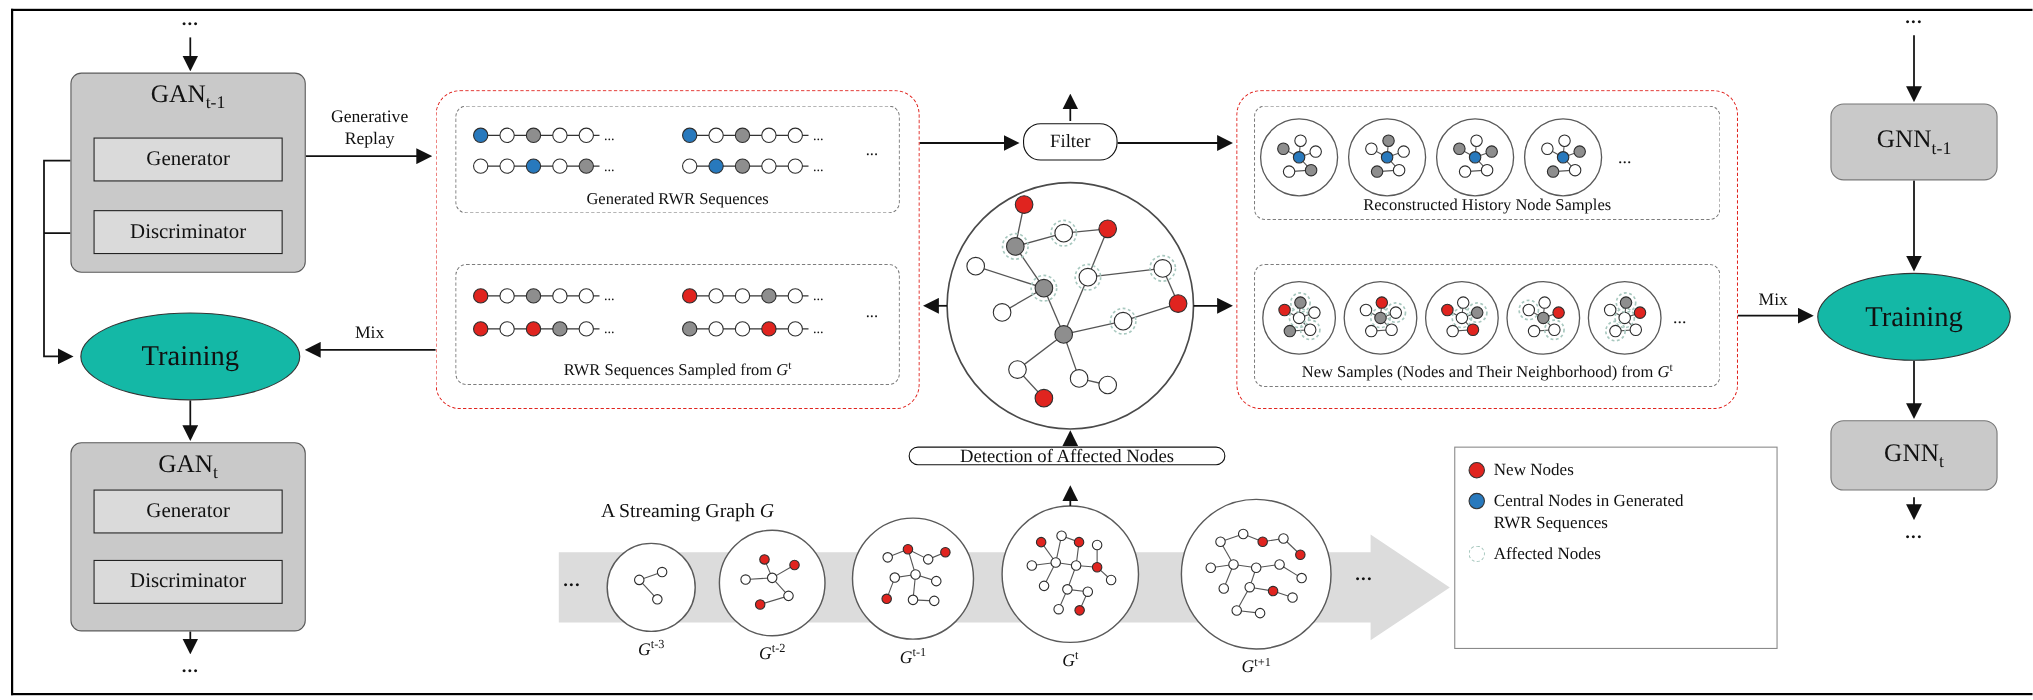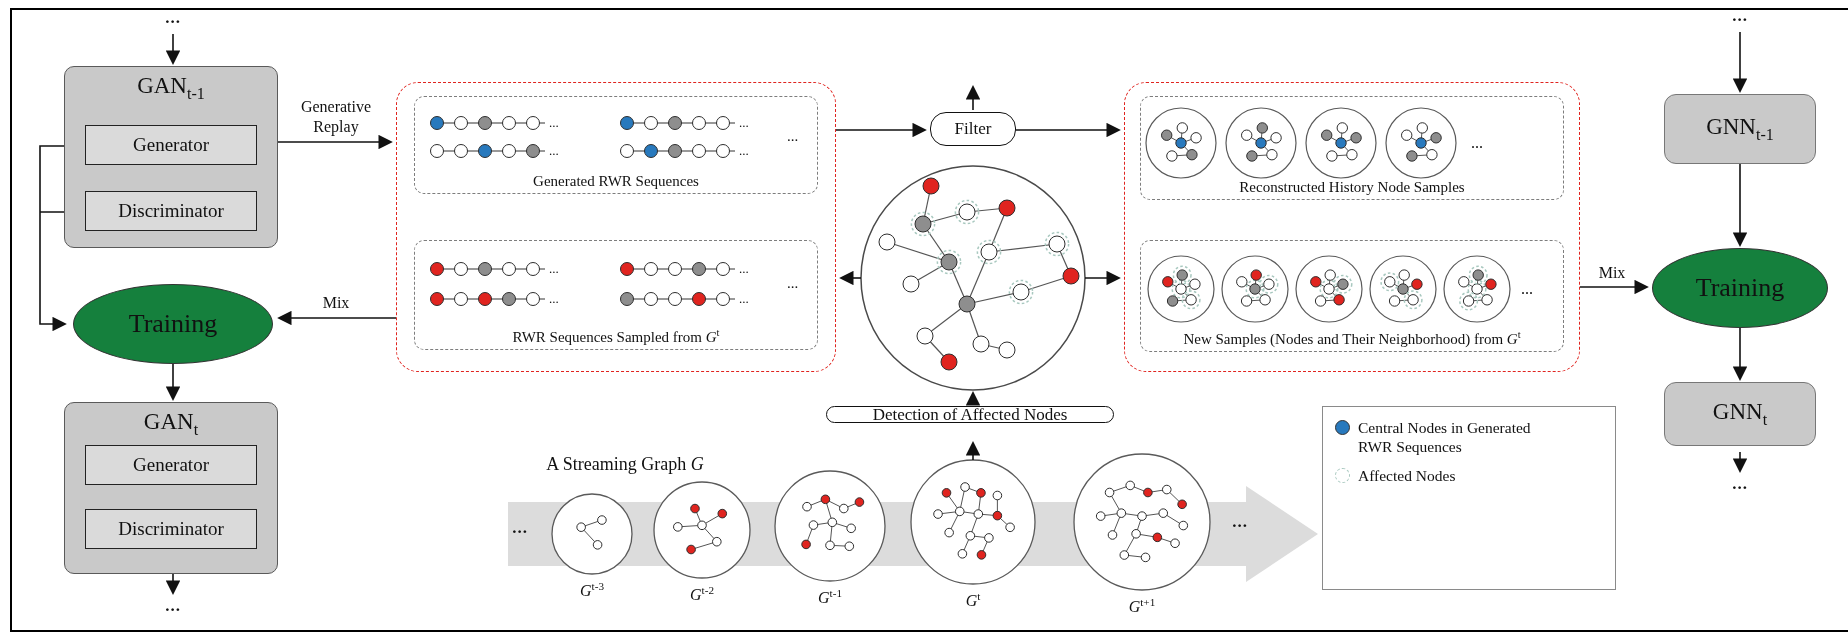--- a/index.html
+++ b/index.html
@@ -7,21 +7,21 @@
   body{font-family:"Liberation Serif","DejaVu Serif",serif;color:#111}
   .canvas{position:relative;width:1848px;height:636px;background:#fff;overflow:hidden}
   .frame-top{position:absolute;left:10px;right:0;top:8px;height:2px;background:#000}
   .frame-bottom{position:absolute;left:10px;right:0;top:630px;height:2px;background:#000}
   .frame-left{position:absolute;left:10px;top:8px;width:2px;height:624px;background:#000}
   #wires{position:absolute;left:0;top:0}
   .ganbox{position:absolute;background:#c9c9c9;border:1.6px solid #5a5a5a;border-radius:10px}
   .box-title{position:absolute;top:6px;left:0;right:0;text-align:center;font-size:23px}
   .inner{position:absolute;left:20px;right:20px;height:40px;background:#dadada;border:1.5px solid #222;
          display:flex;align-items:center;justify-content:center;font-size:19px}
-  .ellipse{position:absolute;background:#15803d;border:1.5px solid #333;border-radius:50%;
+  .ellipse{position:absolute;background:#14b8a6;border:1.5px solid #333;border-radius:50%;
            display:flex;align-items:center;justify-content:center;font-size:26px}
   .gnnbox{position:absolute;background:#c9c9c9;border:1.5px solid #777;border-radius:12px;
           display:flex;align-items:center;justify-content:center;font-size:23px}
   .redbox{position:absolute;border:1.8px dashed #e0241f;border-radius:22px}
   .graybox{position:absolute;border:1.4px dashed #7d7d7d;border-radius:10px}
   .roundlbl{position:absolute;border:1.6px solid #111;border-radius:16px;background:#fff;
             display:flex;align-items:center;justify-content:center;font-size:17px}
   .redlbl{position:absolute;border:1.6px dashed #e0241f;border-radius:18px;background:#fff;
           display:flex;align-items:center;justify-content:center;font-size:17px}
   .seq-label{position:absolute;left:0;right:0;bottom:3px;text-align:center;font-size:15px}
@@ -467,20 +467,24 @@
 
   <div class="note" style="left:505px;top:454px;width:240px;font-size:18px"><span>A Streaming Graph </span><i class="sym">G</i></div>
   <div class="stage-lbl" style="left:562px;top:580px"><i class="sym">G</i><sup>t-3</sup></div>
   <div class="stage-lbl" style="left:672px;top:584px"><i class="sym">G</i><sup>t-2</sup></div>
   <div class="stage-lbl" style="left:800px;top:587px"><i class="sym">G</i><sup>t-1</sup></div>
   <div class="stage-lbl" style="left:943px;top:590px"><i class="sym">G</i><sup>t</sup></div>
   <div class="stage-lbl" style="left:1112px;top:596px"><i class="sym">G</i><sup>t+1</sup></div>
 
   <div class="legend" style="left:1322px;top:406px;width:294px;height:184px">
     <div class="lg-row">
+      <span class="sw" style="background:#e0241f"></span>
+      <span>New Nodes</span>
+    </div>
+    <div class="lg-row">
       <span class="sw" style="background:#2879bd"></span>
       <span>
         <span class="lg-line">Central Nodes in Generated</span>
         <span class="lg-line">RWR Sequences</span>
       </span>
     </div>
     <div class="lg-row">
       <span class="sw" style="background:#fff;border:1.6px dashed #a8c8bf"></span>
       <span>Affected Nodes</span>
     </div>

